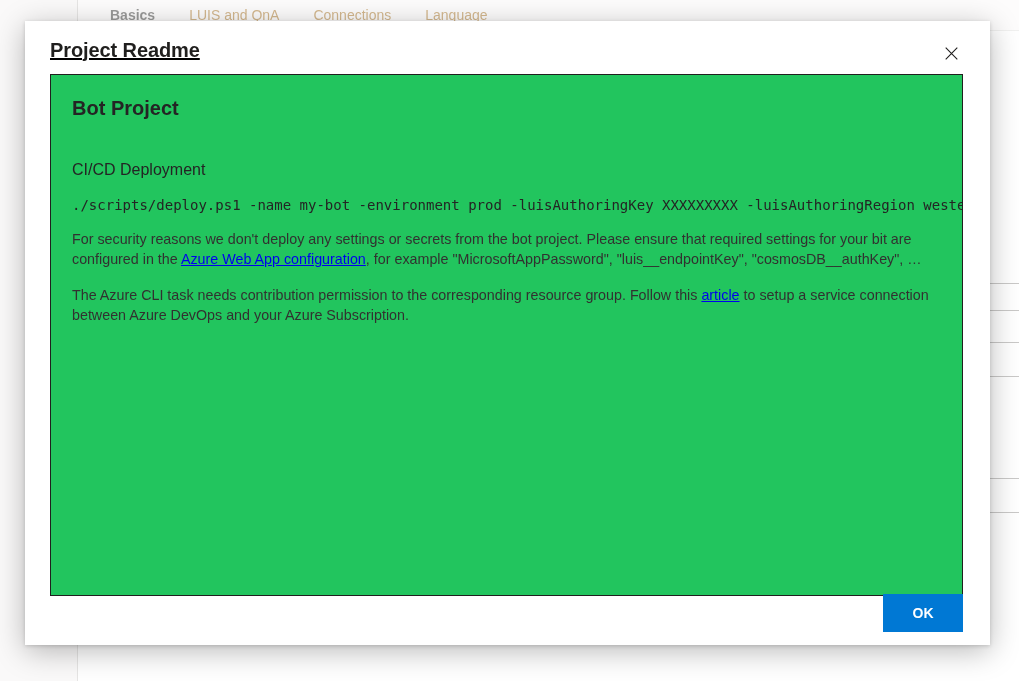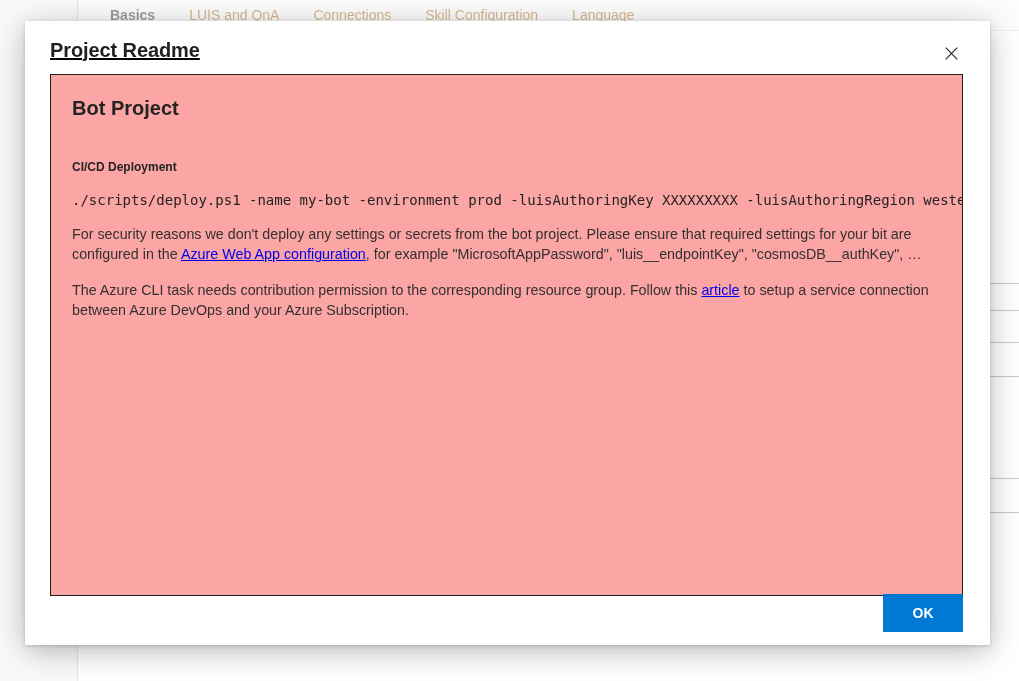--- a/index.html
+++ b/index.html
@@ -115,38 +115,38 @@
   .dialog-close svg { display: block; }
 
   
   .readme-box {
     position: absolute;
     left: 25px;
     top: 53px;
     width: 913px;
     height: 522px;
     border: 1px solid #201f1e;
-    background: #fca5a5;
+    background: #22c55e;
     overflow: hidden;
     padding: 21px 0 0 21px;
   }
   .readme-inner {
     width: 892px;
     padding-right: 0;
   }
   .md-h1 {
     font-size: 20px;
     font-weight: bold;
     color: #242424;
     margin: 0 0 20px 0;
     line-height: 1.2;
   }
   .md-h2 {
-    font-size: 12px;
-    font-weight: bold;
+    font-size: 16px;
+    font-weight: normal;
     color: #242424;
     margin: 40px 0 16px 0;
     line-height: 1.2;
   }
   .md-p {
     font-size: 14.3px;
     color: #323130;
     line-height: 20px;
     margin: 0 0 16px 0;
     max-width: 870px;
@@ -195,21 +195,20 @@
 </head>
 <body>
 
 <div class="app-backdrop">
   <div class="app-left-rail"></div>
 
   <div class="app-tabstrip">
     <div class="app-tab active">Basics</div>
     <div class="app-tab">LUIS and QnA</div>
     <div class="app-tab">Connections</div>
-    <div class="app-tab">Skill Configuration</div>
     <div class="app-tab">Language</div>
   </div>
 
   <div class="app-body">
     <div class="app-rows" id="row-dividers">
         <div class="app-row-divider" style="top: 252px;"></div>
         <div class="app-row-divider" style="top: 279px;"></div>
         <div class="app-row-divider" style="top: 311px;"></div>
         <div class="app-row-divider" style="top: 345px;"></div>
         <div class="app-row-divider" style="top: 447px;"></div>

